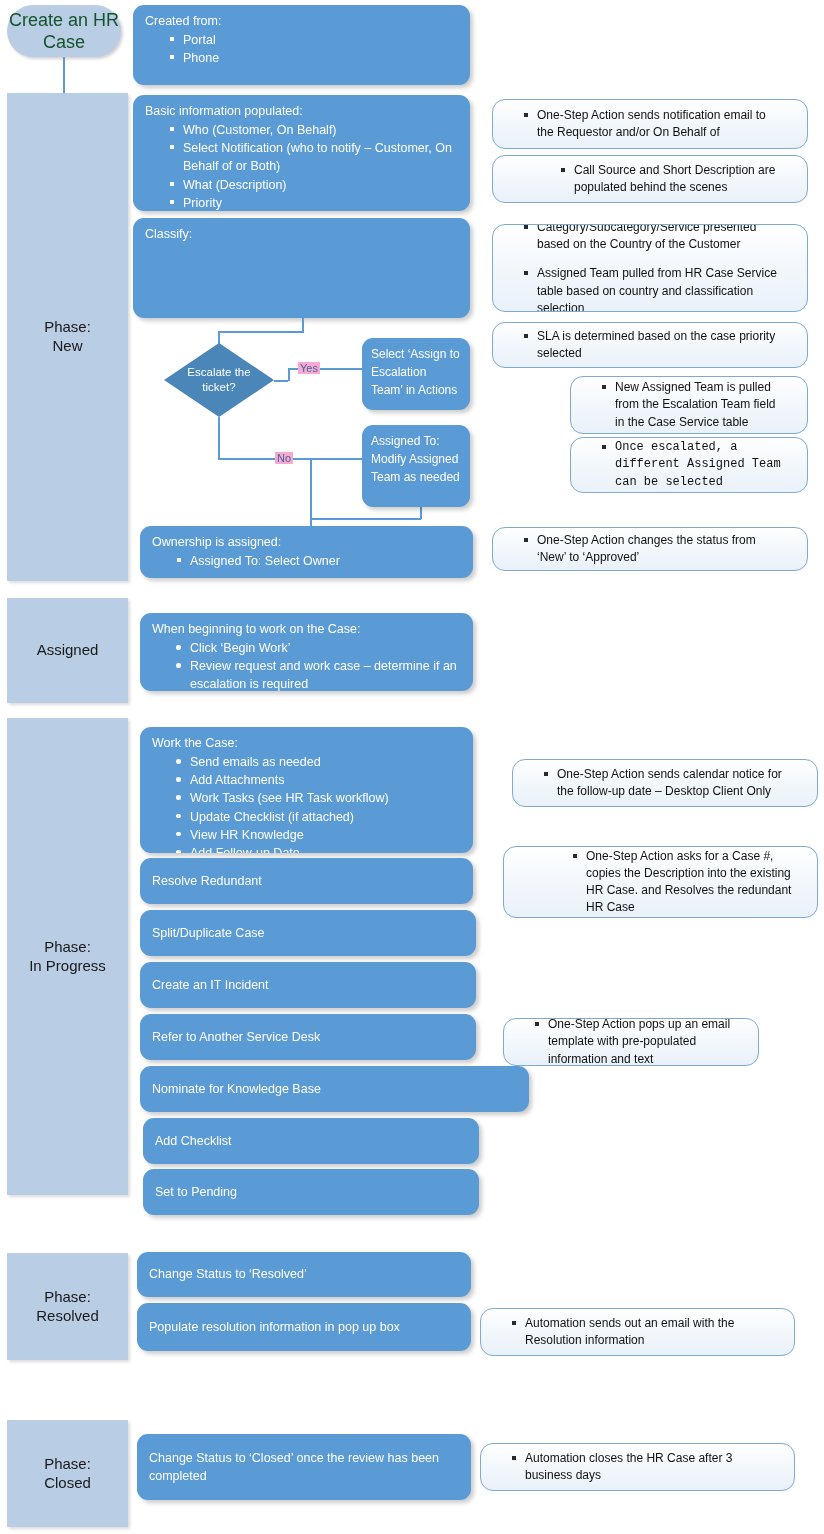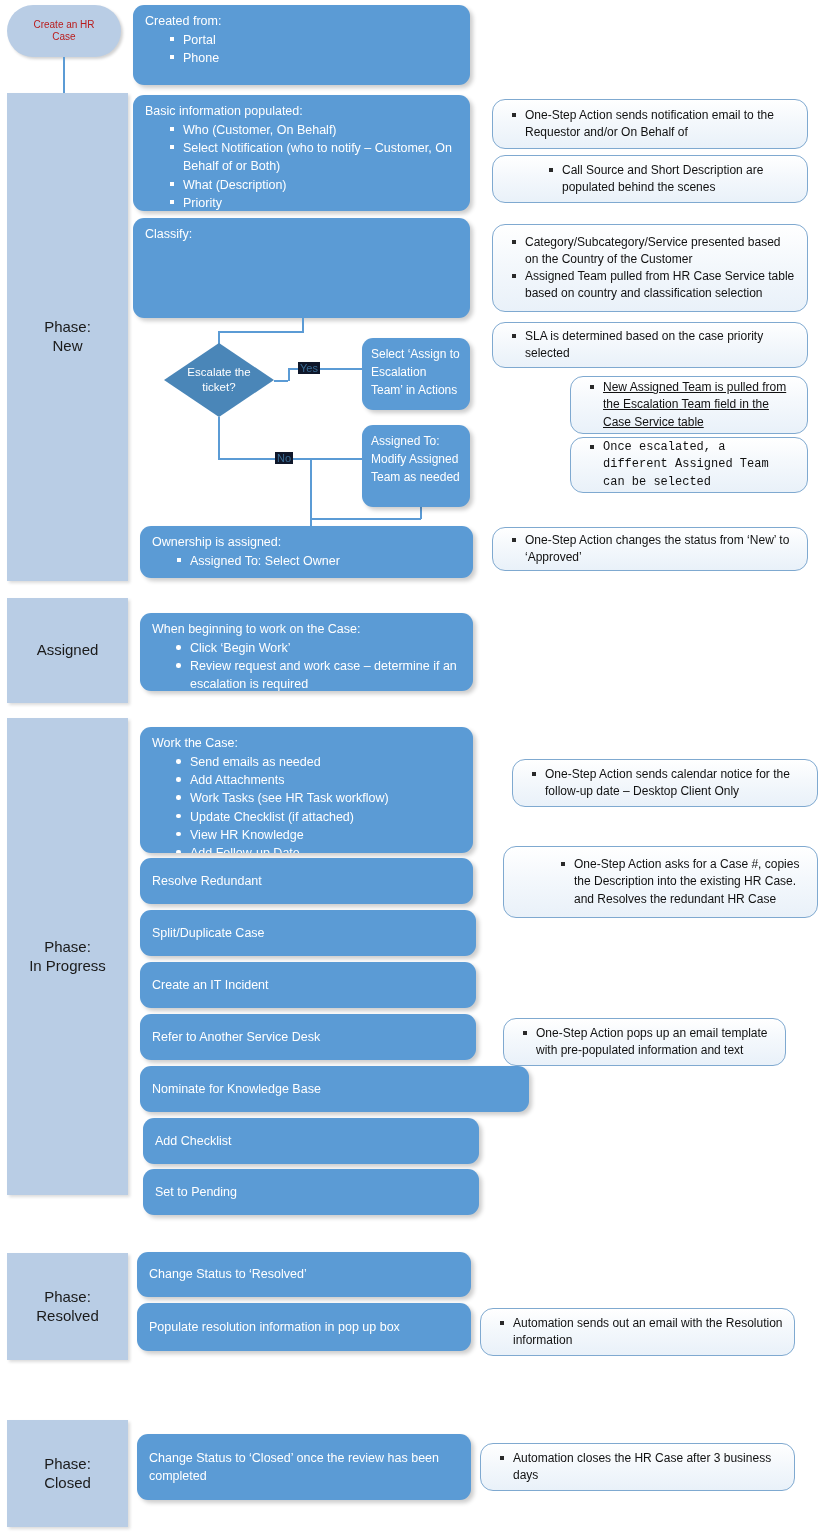--- a/index.html
+++ b/index.html
@@ -35,22 +35,22 @@
 
   
   .start-shape {
     position: absolute;
     background: #b9cde5;
     border-radius: 26px;
     display: flex;
     align-items: center;
     justify-content: center;
     text-align: center;
-    color: #b91c1c;
-    font-size: 10px;
+    color: #14532d;
+    font-size: 18px;
     line-height: 1.25;
     box-shadow: 2px 2px 3px rgba(0,0,0,0.18);
   }
 
   
   .blue-box {
     position: absolute;
     background: #5b9bd5;
     border-radius: 11px;
     color: #ffffff;
@@ -116,21 +116,21 @@
   }
   .note-box ul {
     margin: 0;
     padding: 0 0 0 22px;
     list-style: none;
     width: 100%;
   }
   .note-box ul li {
     position: relative;
     padding: 0;
-    margin: 0;
+    margin: 12px;
   }
   .note-box ul li + li {
     margin-top: 0px;
   }
   .note-box ul li::before {
     content: "";
     position: absolute;
     left: -13px;
     top: 6px;
     width: 4px;
@@ -167,21 +167,21 @@
     position: absolute;
     background: #5b9bd5;
   }
   .conn.h { height: 1.6px; }
   .conn.v { width: 1.6px; }
 
   .conn-label {
     position: absolute;
     color: #3a6b93;
     font-size: 11px;
-    background: #0f172a;
+    background: #f9a8d4;
     padding: 0 2px;
     line-height: 12px;
   }
 </style>
 </head>
 <body>
 
 <div id="canvas">
 
   <div class="phase-bar" style="left:7px; top:93px; width:121px; height:488px;">Phase:
@@ -283,21 +283,21 @@
       <li>Assigned Team pulled from HR Case Service table based on country and classification selection</li>
     </ul>
   </div>
 
   <div class="note-box" style="left:492px; top:322px; width:316px; height:46px;">
     <ul>
       <li>SLA is determined based on the case priority selected</li>
     </ul>
   </div>
 
-  <div class="note-box" style="left:570px; top:376px; width:238px; height:58px;text-decoration:underline;">
+  <div class="note-box" style="left:570px; top:376px; width:238px; height:58px;">
     <ul>
       <li>New Assigned Team is pulled from the Escalation Team field in the Case Service table</li>
     </ul>
   </div>
 
   <div class="note-box" style="left:570px; top:437px; width:238px; height:56px;font-family:Liberation Mono, monospace;">
     <ul>
       <li>Once escalated, a different Assigned Team can be selected</li>
     </ul>
   </div>
@@ -361,21 +361,21 @@
       <li>One-Step Action sends calendar notice for the follow-up date – Desktop Client Only</li>
     </ul>
   </div>
 
   <div class="note-box" style="left:503px; top:846px; width:315px; height:72px;padding-left:48px;">
     <ul>
       <li>One-Step Action asks for a Case #, copies the Description into the existing HR Case. and Resolves the redundant HR Case</li>
     </ul>
   </div>
 
-  <div class="note-box" style="left:503px; top:1018px; width:283px; height:48px;">
+  <div class="note-box" style="left:503px; top:1018px; width:256px; height:48px;">
     <ul>
       <li>One-Step Action pops up an email template with pre-populated information and text</li>
     </ul>
   </div>
 
   <div class="blue-box simple" style="left:137px; top:1252px; width:334px; height:45px;">
     <span>Change Status to ‘Resolved’</span>
   </div>
 
   <div class="blue-box simple" style="left:137px; top:1303px; width:334px; height:48px;">

